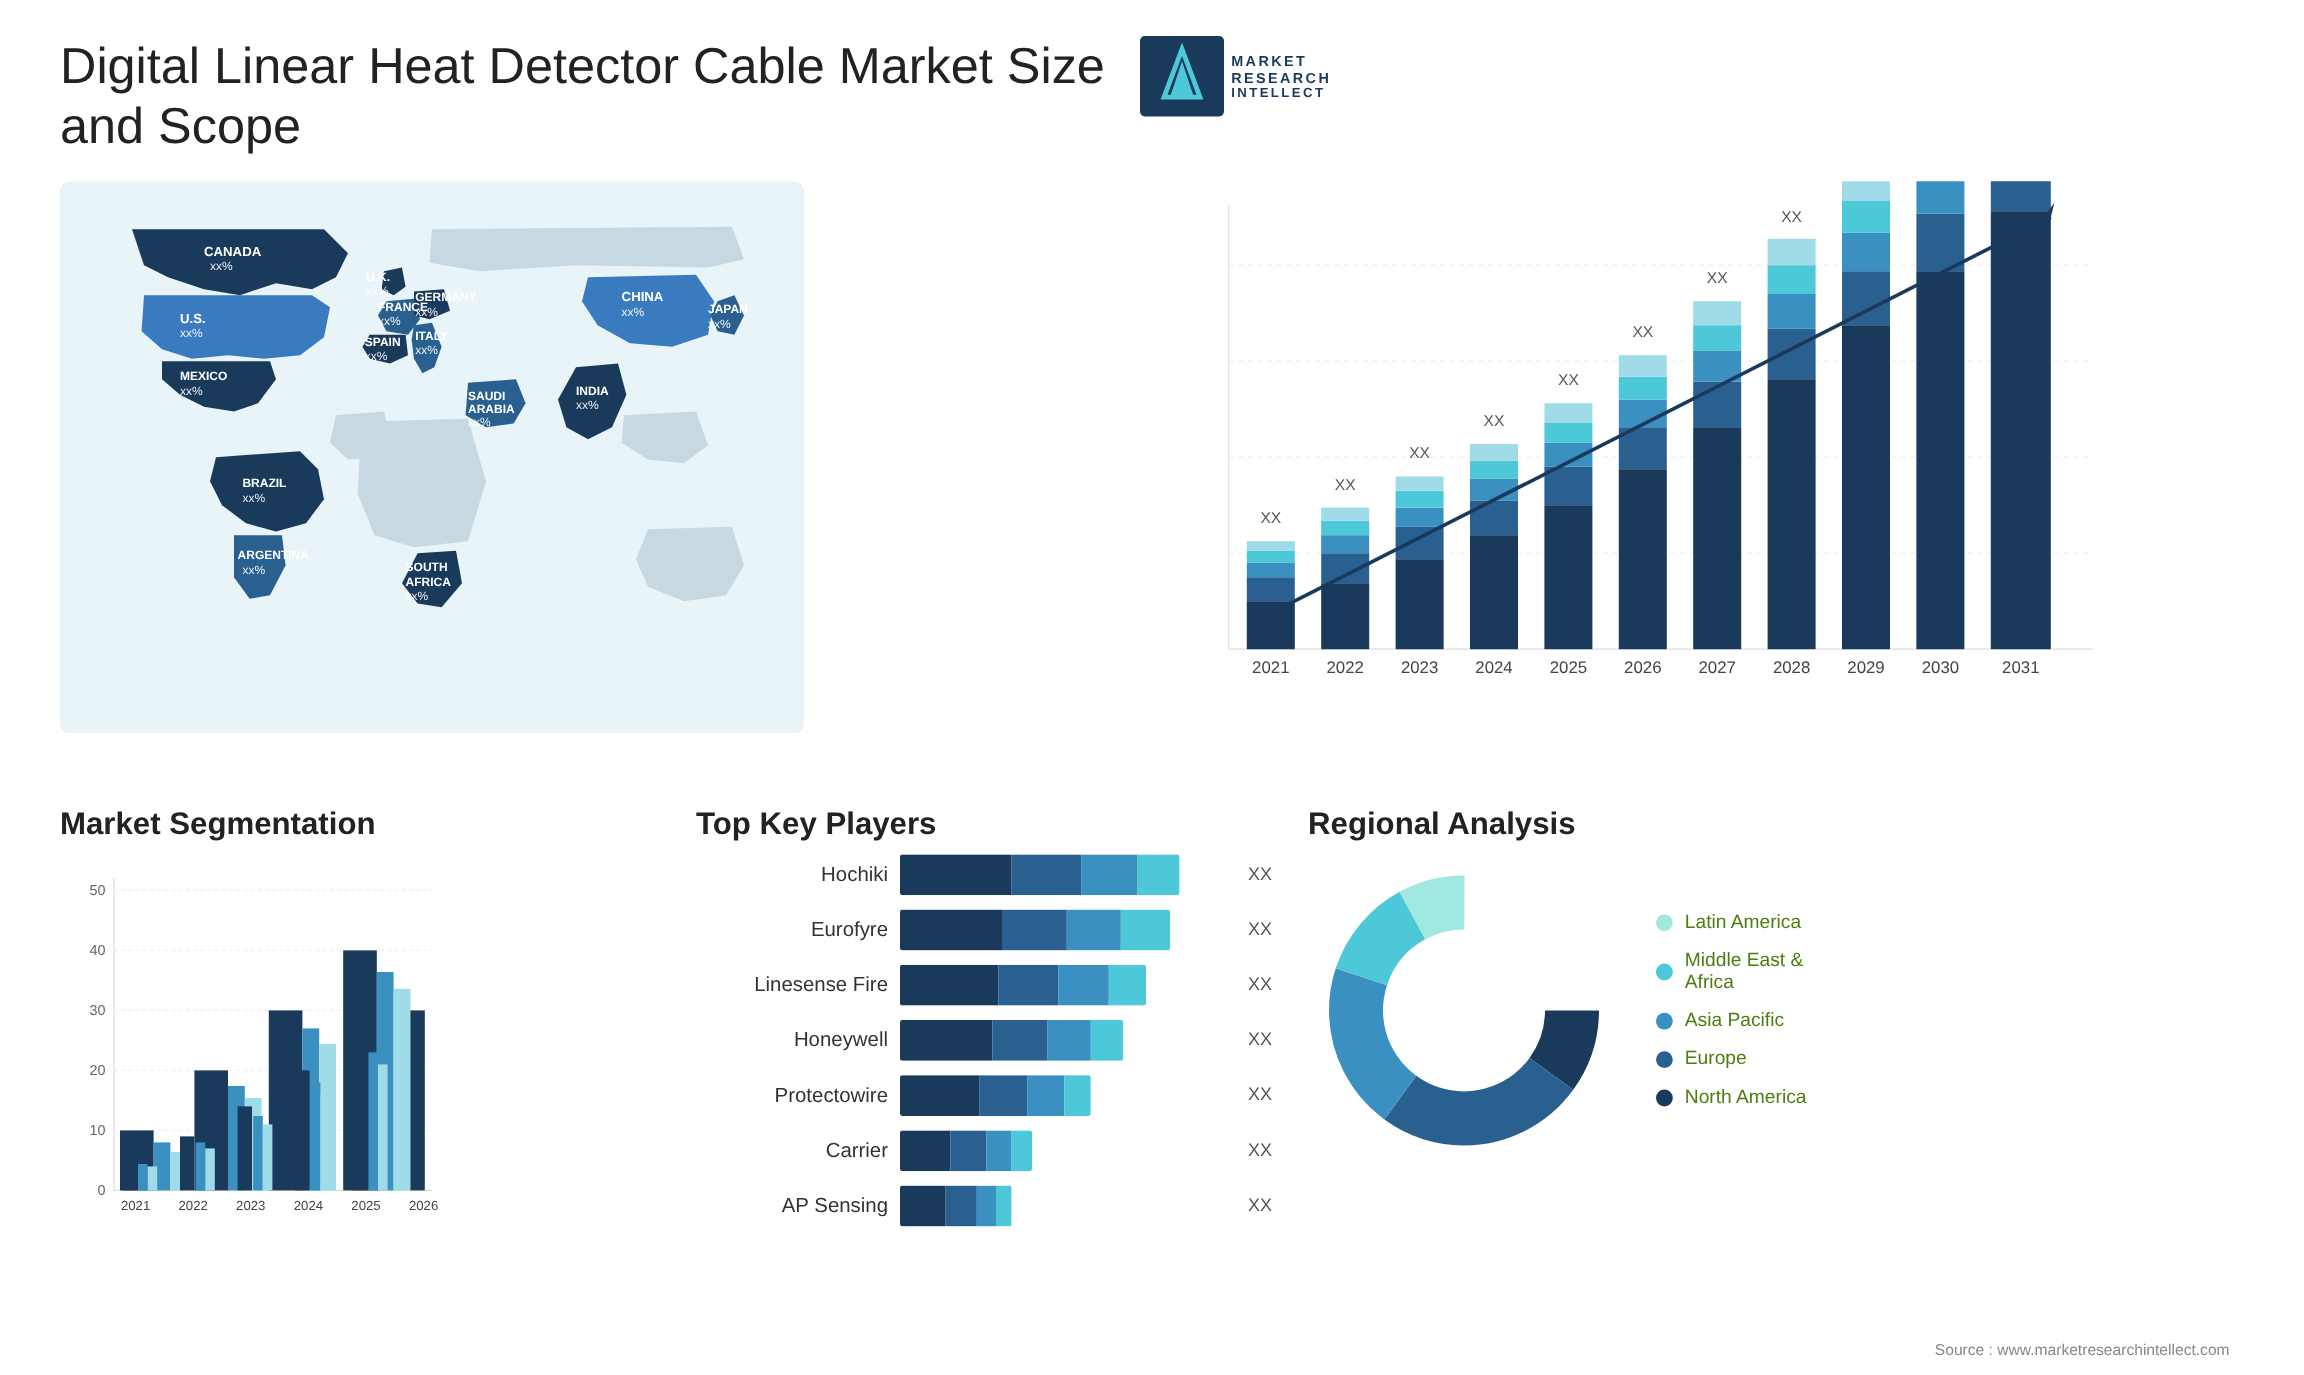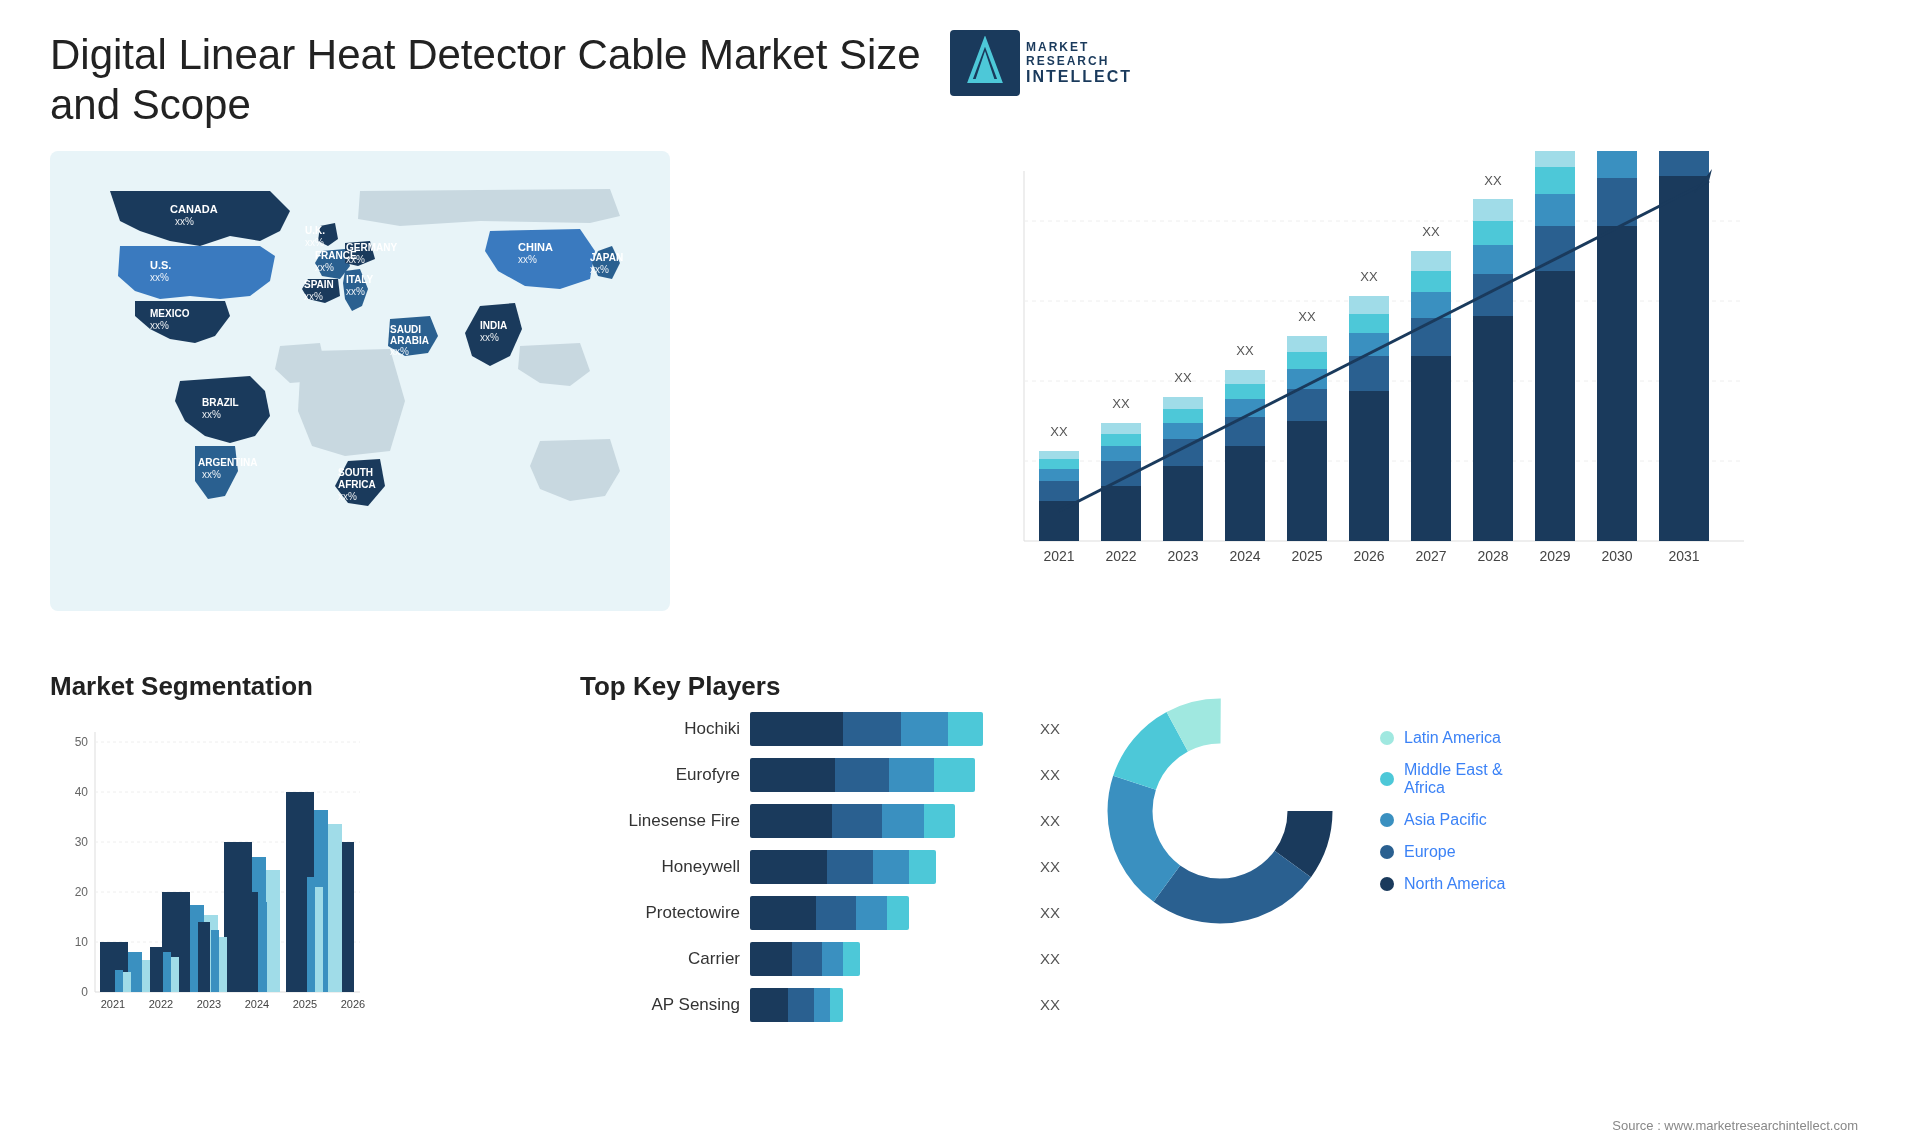--- a/index.html
+++ b/index.html
@@ -174,21 +174,21 @@
       display: flex;
       flex-direction: column;
       gap: 14px;
     }
 
     .regional-legend-item {
       display: flex;
       align-items: center;
       gap: 10px;
       font-size: 16px;
-      color: #3b82f6;
+      color: #4d7c0f;
     }
 
     .region-dot {
       width: 14px;
       height: 14px;
       border-radius: 50%;
       flex-shrink: 0;
     }
 
     
@@ -217,21 +217,21 @@
     <div style="display:flex;align-items:center;gap:6px;">
       <div style="background:#1a3a5c;padding:6px 10px;border-radius:4px;">
         <svg width="50" height="50" viewBox="0 0 50 50">
           <polygon points="10,45 25,5 40,45" fill="none" stroke="#4dc8d8" stroke-width="4"></polygon>
           <polygon points="15,45 25,15 35,45" fill="#4dc8d8"></polygon>
         </svg>
       </div>
       <div class="logo-text-block">
         <span style="font-size:12px;font-weight:700;color:#1a3a5c;letter-spacing:2px;">MARKET</span>
         <span style="font-size:12px;font-weight:700;color:#1a3a5c;letter-spacing:2px;">RESEARCH</span>
-        <span style="font-size:16px;font-weight:700;color:#1a3a5c;letter-spacing:2px;">INTELLECT</span>
+        <span style="font-size:11px;font-weight:700;color:#1a3a5c;letter-spacing:2px;">INTELLECT</span>
       </div>
     </div>
   </div>
 </div>
 
 <div class="main-content">
 
   <div class="map-section">
     <div class="map-container">
       <svg viewBox="0 0 620 460" width="620" height="460">
@@ -623,20 +623,21 @@
             <div class="bar-seg-4" style="flex:6"></div>
           </div>
         </div>
         <span class="player-value">XX</span>
       </div>
 
     </div>
   </div>
 
   <div class="regional-section">
+    <h2 class="section-title">Regional Analysis</h2>
     <div class="regional-content">
       <div class="donut-container">
         <svg viewBox="0 0 260 260" width="260" height="260">
 
           <circle cx="130" cy="130" r="65" fill="white"></circle>
 
           <circle cx="130" cy="130" r="90" fill="none" stroke="#1a3a5c" stroke-width="45" stroke-dasharray="197.9 565.5" stroke-dashoffset="141.4"></circle>
 
           <circle cx="130" cy="130" r="90" fill="none" stroke="#2a6090" stroke-width="45" stroke-dasharray="141.4 565.5" stroke-dashoffset="-56.5"></circle>
 

